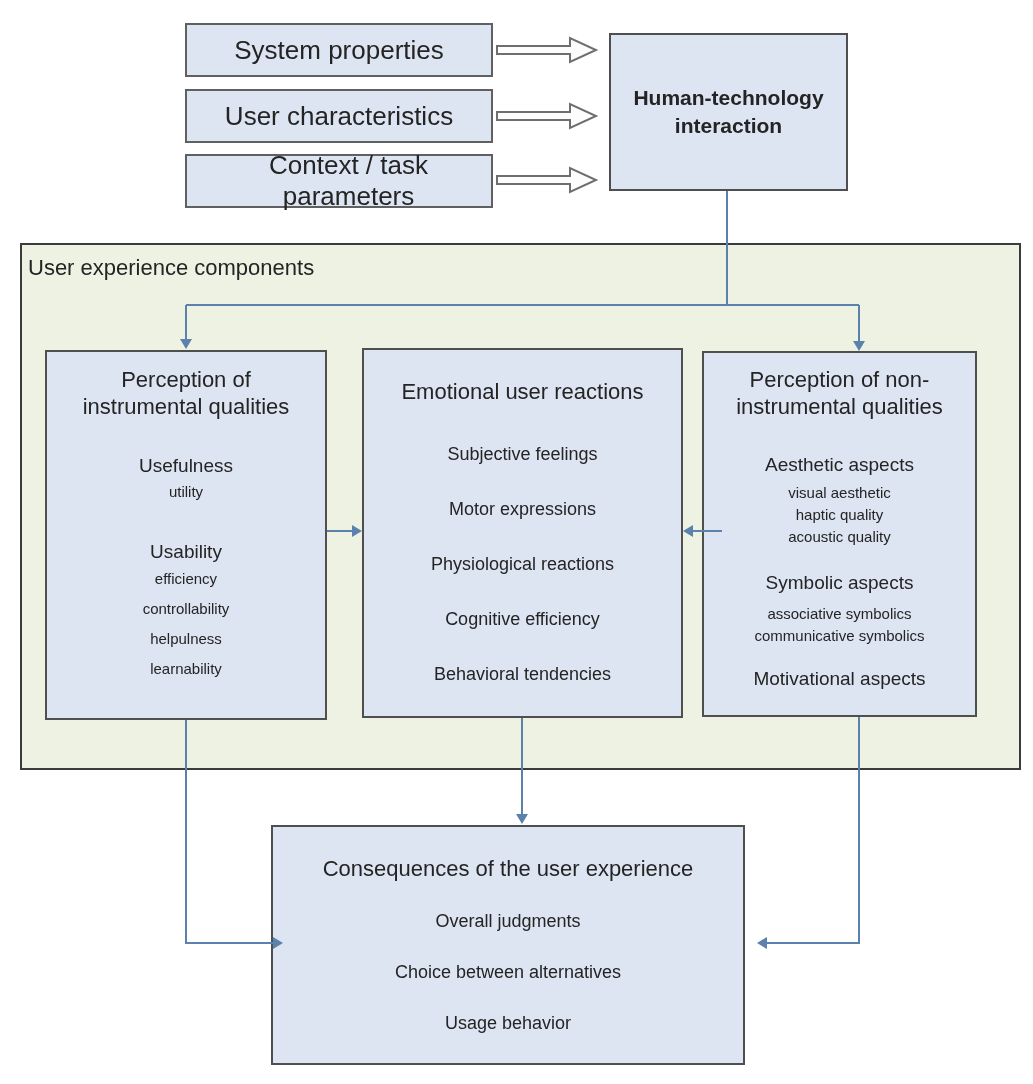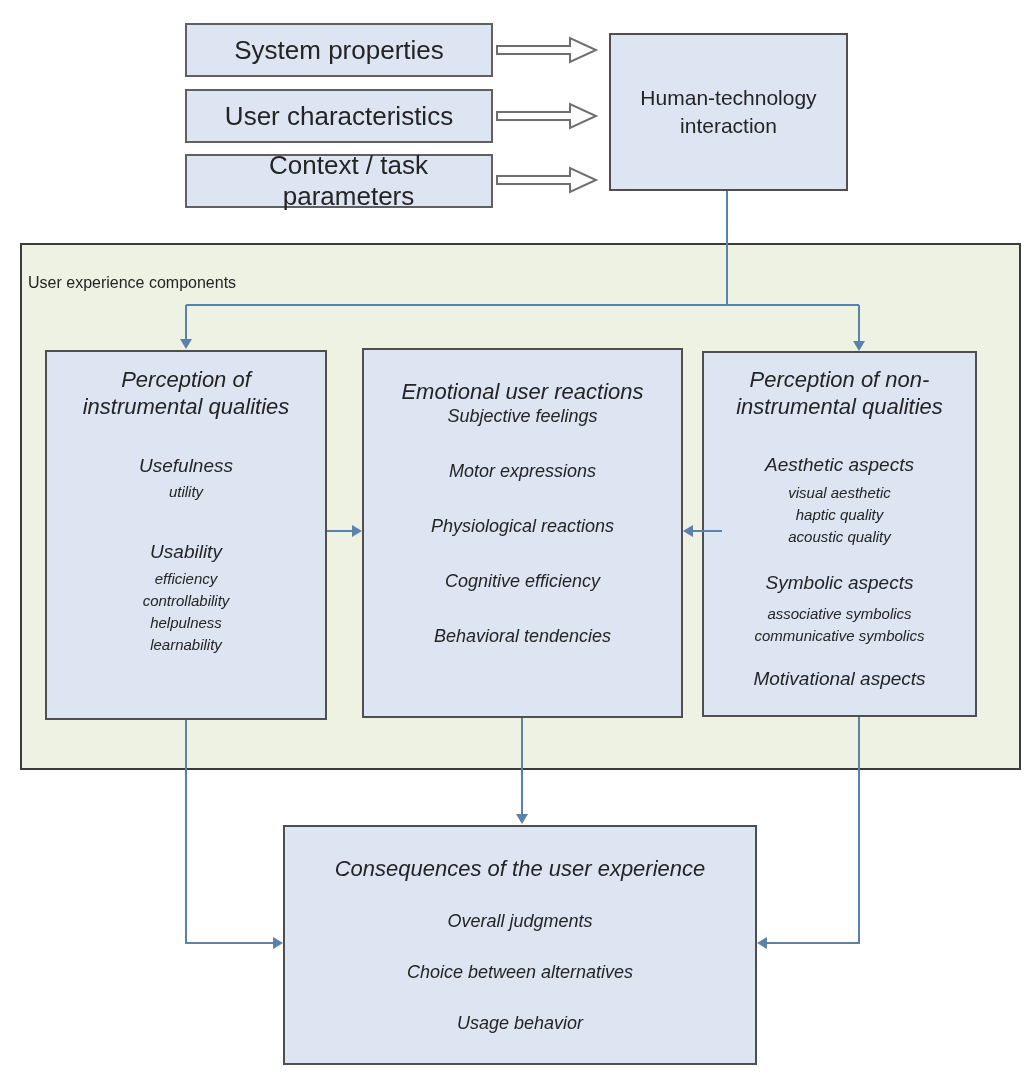--- a/index.html
+++ b/index.html
@@ -36,54 +36,54 @@
     display: flex; align-items: center; justify-content: center;
     font-size: 26px;
     margin-left: 8px;
   }
   #input-system  { top: 23px; }
   #input-user    { top: 89px; }
   #input-context { top: 154px; padding-left: 19px; }
   #hti-box {
     left: 609px; top: 33px; width: 239px; height: 158px;
     display: flex; flex-direction: column; align-items: center; justify-content: center;
-    font-size: 21px; line-height: 1.32;
+    font-size: 21px; line-height: 1.32; font-weight: bold;
   }
   #ux-container {
     position: absolute;
     left: 20px; top: 243px; width: 1001px; height: 527px;
     background: var(--container-fill);
     border: 2px solid var(--container-border);
     box-sizing: border-box;
   }
   #ux-container-label {
-    position: absolute; left: 28px; top: 274px;
-    font-size: 16px;
-  }
-  .component-box { display: flex; flex-direction: column; align-items: center; font-style: italic; }
+    position: absolute; left: 28px; top: 255px;
+    font-size: 22px;
+  }
+  .component-box { display: flex; flex-direction: column; align-items: center; }
   #instrumental-box     { left: 45px;  top: 350px; width: 282px; height: 370px; }
   #emotional-box        { left: 362px; top: 348px; width: 321px; height: 370px; }
   #non-instrumental-box { left: 702px; top: 351px; width: 275px; height: 366px; }
-  #consequences-box     { left: 283px; top: 825px; width: 474px; height: 240px; }
+  #consequences-box     { left: 271px; top: 825px; width: 474px; height: 240px; }
   .box-title { font-size: 22px; line-height: 27px; }
   .heading   { font-size: 19px; line-height: 24px; }
   .item-mid  { font-size: 18px; line-height: 23px; }
   .item-sm   { font-size: 15px; line-height: 22px; }
   .title-line { display: block; }
 
   
   #instrumental-title { margin-top: 14px; }
   #usefulness-heading { margin-top: 34px; }
   #usefulness-item-0  { margin-top: 4px; line-height: 20px; }
   #usability-heading  { margin-top: 38px; }
-  .usability-item     { margin-top: 0; }
+  .usability-item     { margin-top: 8px; }
   #usability-item-0   { margin-top: 4px; }
 
   #emotional-title    { margin-top: 28px; }
-  #emotional-item-0   { }
+  #emotional-item-0   { margin-top: 38px; }
   .emotional-item + .emotional-item { margin-top: 32px; }
 
   #non-instrumental-title { margin-top: 13px; }
   #aesthetic-heading  { margin-top: 33px; }
   #aesthetic-item-0   { margin-top: 5px; }
   #symbolic-heading   { margin-top: 23px; }
   #symbolic-item-0    { margin-top: 8px; }
   #motivational-heading { margin-top: 20px; }
 
   #consequences-title { margin-top: 29px; font-size: 22px; line-height: 26px; }

